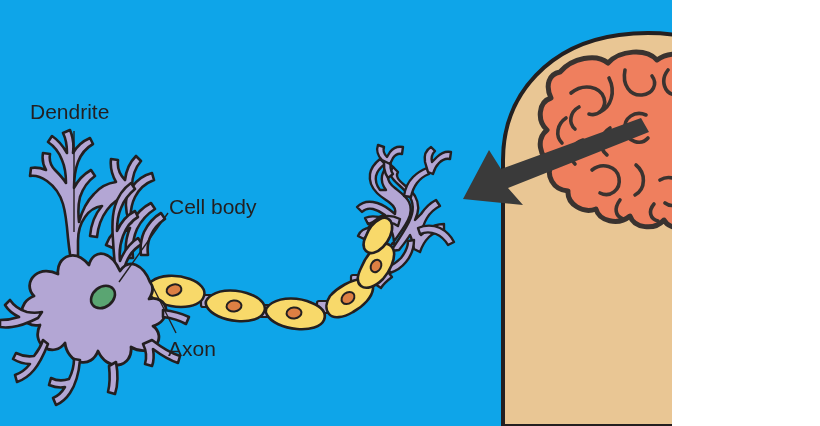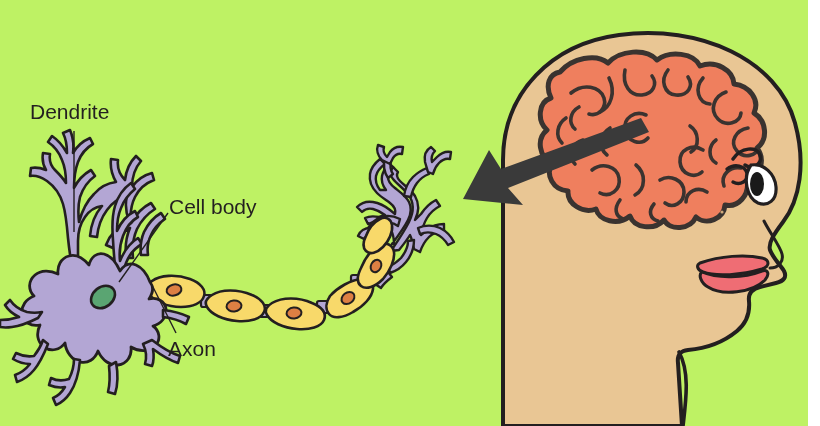--- a/index.html
+++ b/index.html
@@ -2,23 +2,23 @@
 <html><head>
 <meta charset="utf-8">
 <style>
   html, body {
     margin: 0;
     padding: 0;
     background: #ffffff;
   }
   #stage {
     position: relative;
-    width: 808px;
+    width: 672px;
     height: 426px;
-    background: #bef264;
+    background: #0ea5e9;
     overflow: hidden;
     font-family: "Liberation Sans", sans-serif;
     text-decoration: underline;
   }
   #stage svg {
     position: absolute;
     top: 0;
     left: 0;
     display: block;
   }

